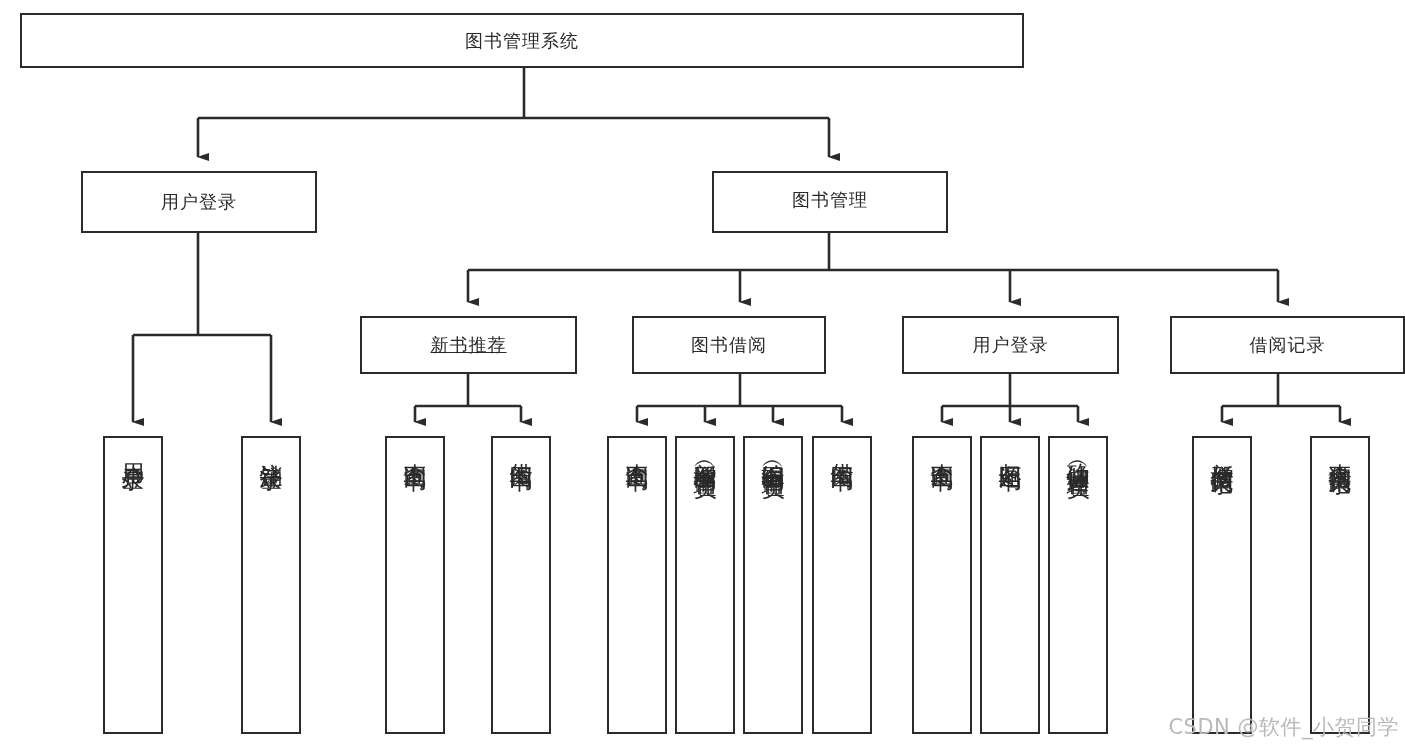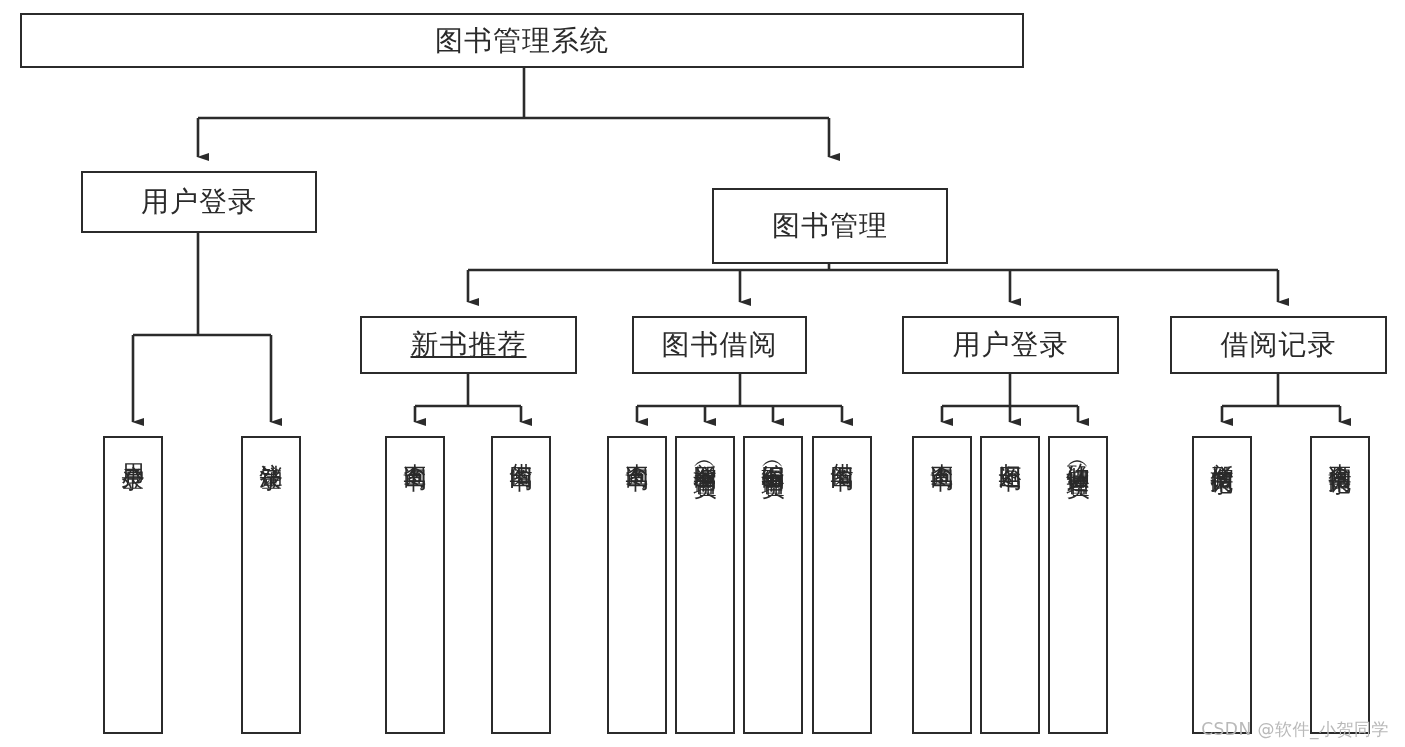--- a/index.html
+++ b/index.html
@@ -30,21 +30,21 @@
     position: absolute;
     box-sizing: border-box;
     background: #ffffff;
     border: 2px solid #2b2b2b;
     display: flex;
     align-items: center;
     justify-content: center;
     z-index: 2;
   }
   .node-box.horizontal {
-    font-size: 28px;
+    font-size: 18px;
     color: #2a2a2a;
     letter-spacing: 1px;
     line-height: 1.2;
   }
   .node-box.vertical {
     align-items: flex-start;
     justify-content: center;
     padding-top: 7px;
   }
   .vtext {
@@ -52,23 +52,23 @@
     text-orientation: upright;
     font-size: 23px;
     color: #2a2a2a;
     line-height: 1.18;
     letter-spacing: 2px;
     white-space: nowrap;
     text-align: left;
   }
   .watermark {
     position: absolute;
-    right: 16px;
+    right: 6px;
     bottom: 6px;
-    font-size: 17px;
+    font-size: 21px;
     color: #b9b9b9;
     letter-spacing: 0.5px;
     z-index: 5;
     user-select: none;
   }
 </style>
 </head>
 <body>
 
 <div id="diagram-root">
@@ -124,34 +124,34 @@
     </g>
   </svg>
 
   <div class="node-box horizontal" style="left:20px; top:13px; width:1004px; height:55px;">
     <span>图书管理系统</span>
   </div>
 
   <div class="node-box horizontal" style="left:81px; top:171px; width:236px; height:62px;">
     <span>用户登录</span>
   </div>
-  <div class="node-box horizontal" style="left:712px; top:188px; width:236px; height:76px;">
+  <div class="node-box horizontal" style="left:712px; top:171px; width:236px; height:62px;font-family:Liberation Mono, monospace;">
     <span>图书管理</span>
   </div>
 
   <div class="node-box horizontal" style="left:360px; top:316px; width:217px; height:58px;text-decoration:underline;">
     <span>新书推荐</span>
   </div>
-  <div class="node-box horizontal" style="left:632px; top:316px; width:175px; height:58px;">
+  <div class="node-box horizontal" style="left:632px; top:316px; width:194px; height:58px;">
     <span>图书借阅</span>
   </div>
   <div class="node-box horizontal" style="left:902px; top:316px; width:217px; height:58px;">
     <span>用户登录</span>
   </div>
-  <div class="node-box horizontal" style="left:1170px; top:316px; width:217px; height:58px;">
+  <div class="node-box horizontal" style="left:1170px; top:316px; width:235px; height:58px;">
     <span>借阅记录</span>
   </div>
 
   <div class="node-box vertical" style="left:103px; top:436px; width:60px; height:298px;">
     <span class="vtext">用户登录</span>
   </div>
   <div class="node-box vertical" style="left:241px; top:436px; width:60px; height:298px;">
     <span class="vtext">注销登录</span>
   </div>
 

